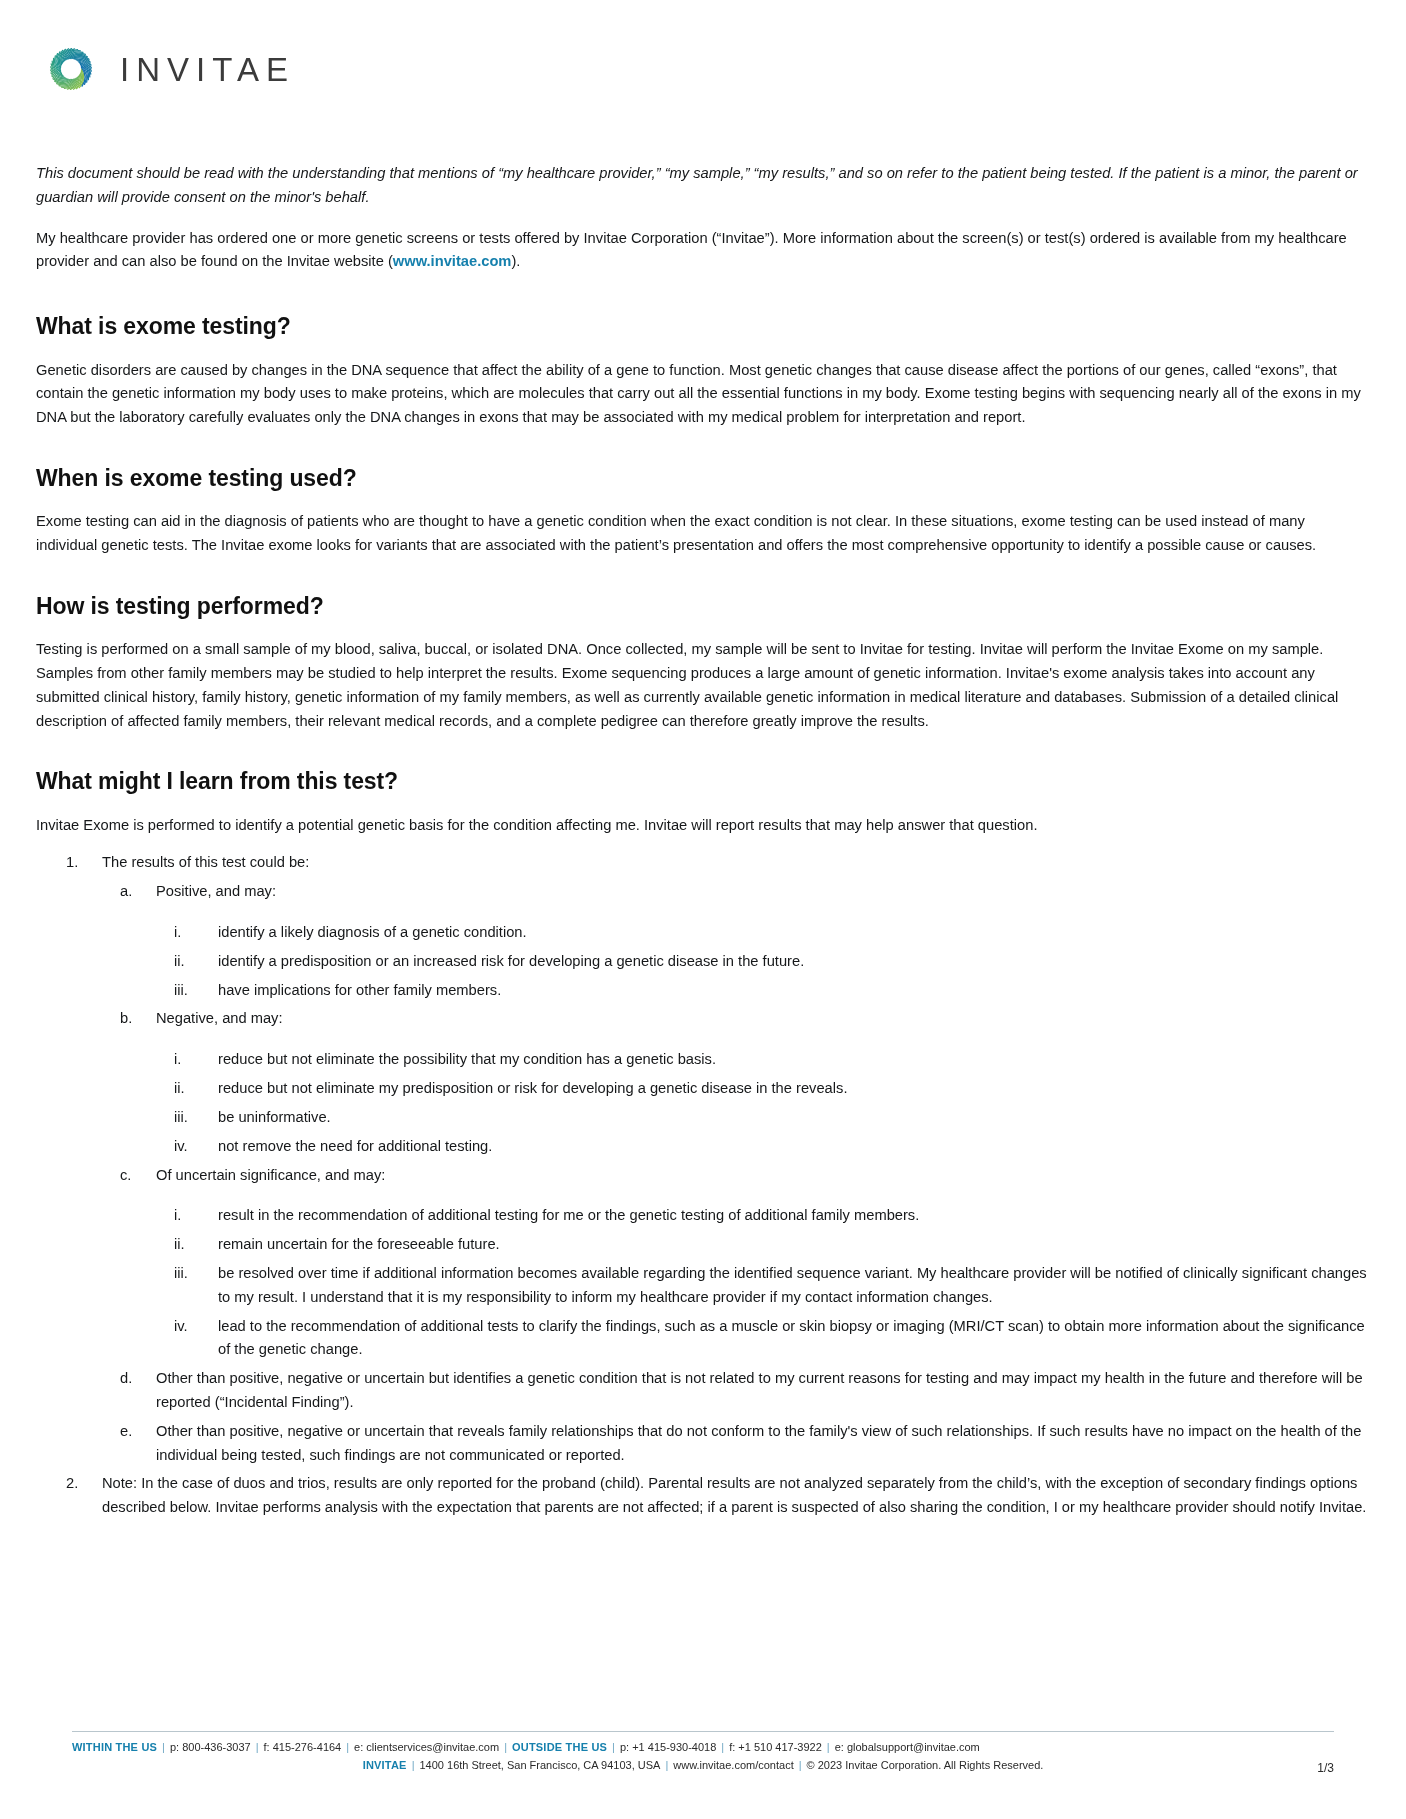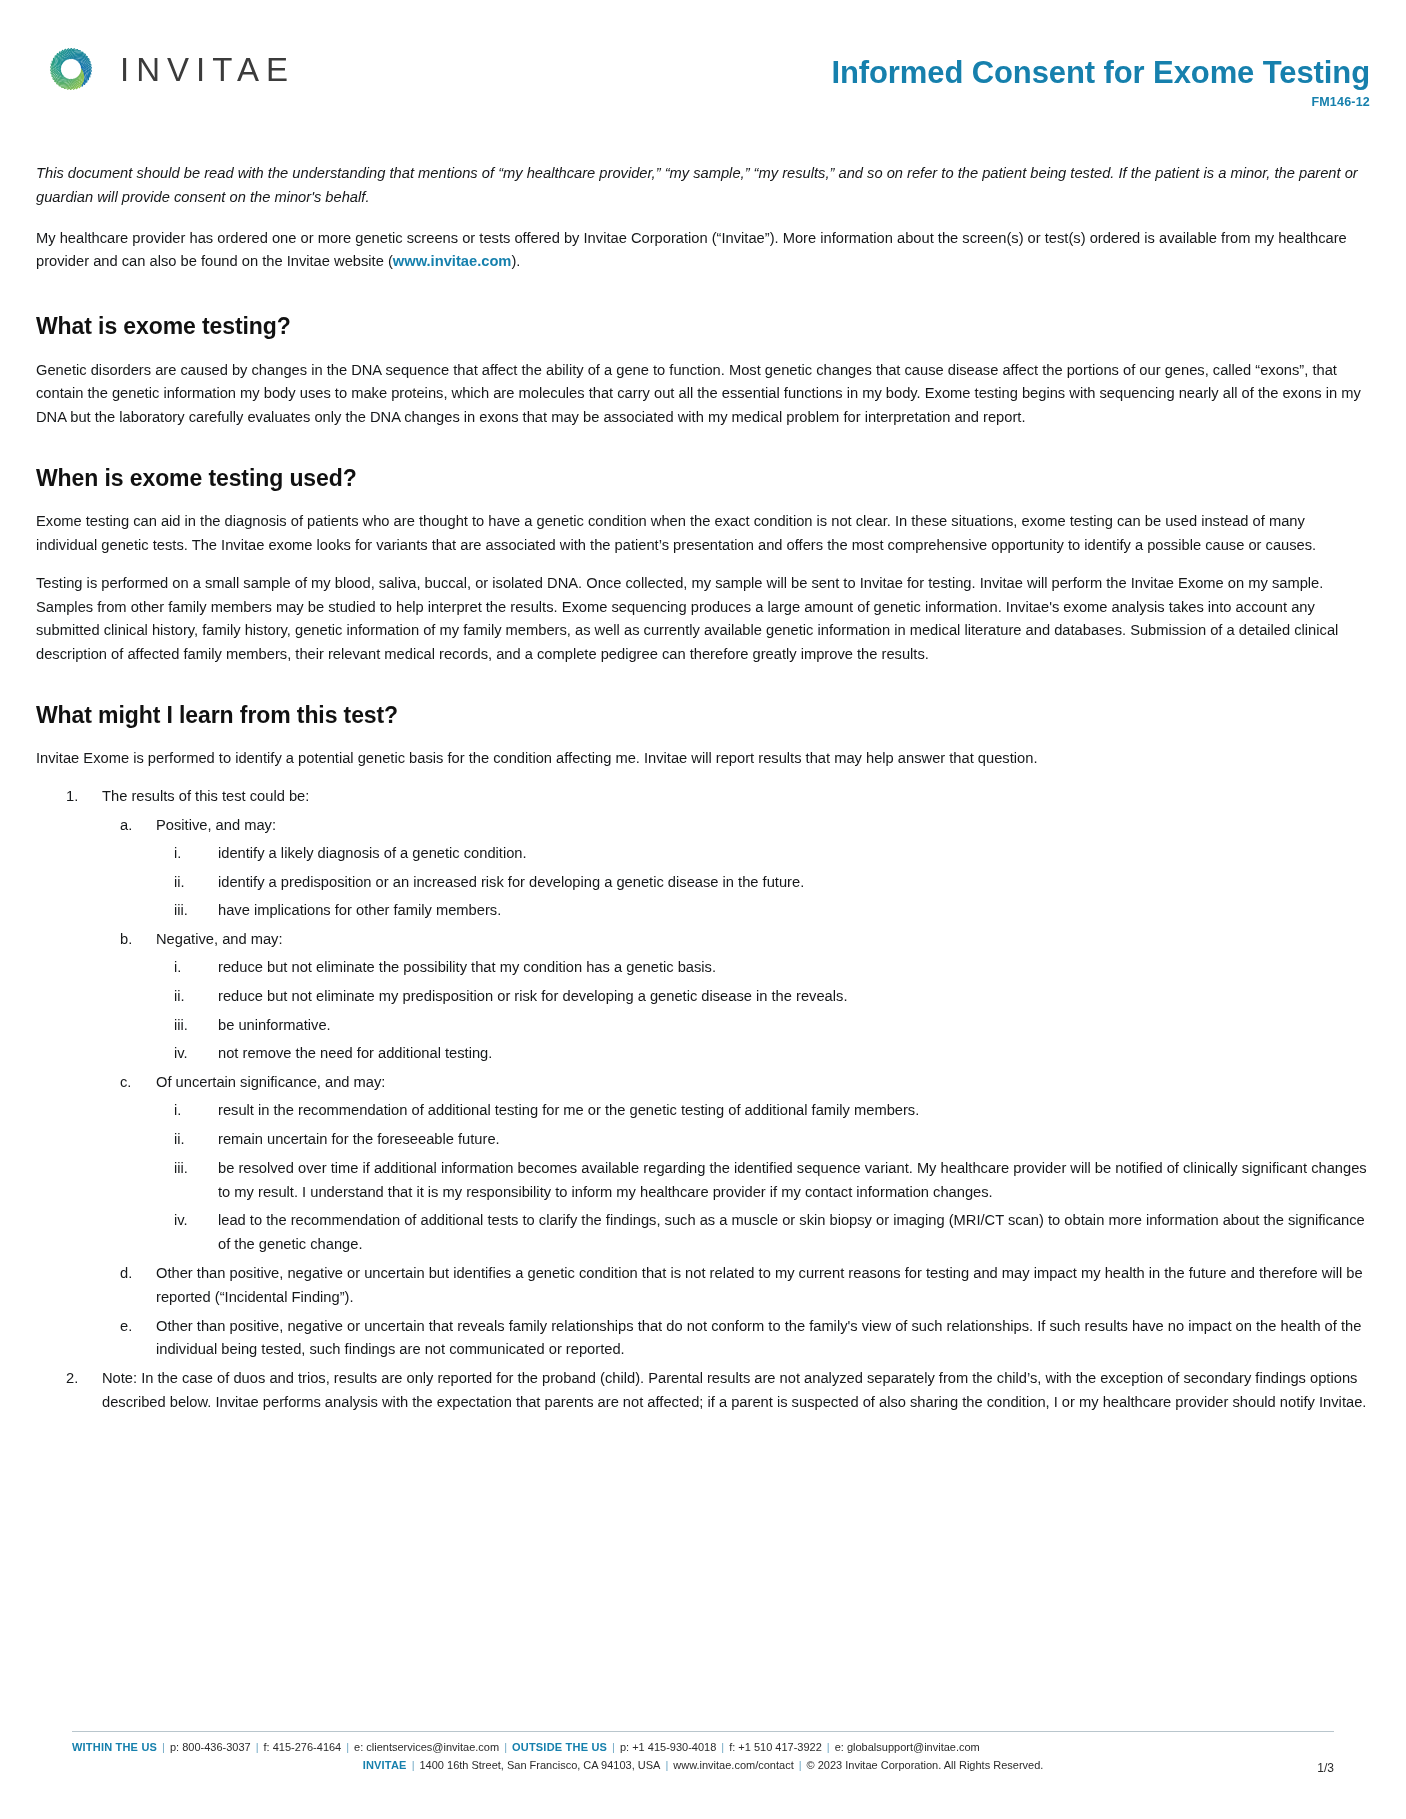--- a/index.html
+++ b/index.html
@@ -135,21 +135,21 @@
   ol.lvl2 > li > .mk {
     position: absolute;
     left: 18px;
     top: 0;
     width: 30px;
   }
   ol.lvl2 > li > .mk::before { content: counter(l2, lower-alpha) "."; }
 
   ol.lvl3 {
     list-style: none;
-    margin: 4px 0 0 0;
+    margin: 17px 0 0 0;
     padding: 0;
     counter-reset: l3;
   }
   ol.lvl3 > li {
     counter-increment: l3;
     position: relative;
     padding-left: 62px;
     margin-bottom: 5px;
   }
   ol.lvl3 > li > .mk {
@@ -246,38 +246,35 @@
             <path d="M 60.60 36.71 Q 79.40 40.17 81.95 58.24" fill="none" stroke="rgb(25,122,167)" stroke-width="2.0" stroke-linecap="round"></path>
             <path d="M 62.46 38.44 Q 80.54 44.66 80.37 62.91" fill="none" stroke="rgb(24,121,168)" stroke-width="2.0" stroke-linecap="round"></path>
             <path d="M 64.05 40.42 Q 80.99 49.27 78.11 67.29" fill="none" stroke="rgb(23,119,170)" stroke-width="2.0" stroke-linecap="round"></path>
             <path d="M 65.32 42.62 Q 80.75 53.90 75.21 71.29" fill="none" stroke="rgb(23,117,171)" stroke-width="2.0" stroke-linecap="round"></path>
             <path d="M 66.24 44.99 Q 79.83 58.44 71.76 74.81" fill="none" stroke="rgb(22,115,173)" stroke-width="2.0" stroke-linecap="round"></path>
             <path d="M 66.81 47.47 Q 78.24 62.79 67.82 77.78" fill="none" stroke="rgb(22,113,174)" stroke-width="2.0" stroke-linecap="round"></path>
           </g>
       </svg>
       <span class="brand-word">INVITAE</span>
     </div>
-    <div class="header-right">
-      <div class="doc-title">Informed Consent for Exome Testing</div>
-      <div class="doc-code">FM146-12</div>
-    </div>
   </div>
 
   <div class="content">
 
     <p class="intro">This document should be read with the understanding that mentions of “my healthcare provider,” “my sample,” “my results,” and so on refer to the patient being tested.  If the patient is a minor, the parent or guardian will provide consent on the minor's behalf.</p>
 
     <p class="para"><span>My healthcare provider has ordered one or more genetic screens or tests offered by Invitae Corporation (“Invitae”). More information about the screen(s) or test(s) ordered is available from my healthcare provider and can also be found on the Invitae website  (</span><a class="link" href="#">www.invitae.com</a><span>).</span></p>
 
     <h2 class="section first">What is exome testing?</h2>
     <p class="para">Genetic disorders are caused by changes in the DNA sequence that affect the ability of a gene to function. Most genetic changes that cause disease affect the portions of our genes, called “exons”,  that contain the genetic information my body uses to make proteins, which are molecules that carry out all the essential functions in my body. Exome testing begins with sequencing nearly all of the exons in my DNA but the laboratory carefully evaluates only the DNA changes in exons that may be associated with my medical problem for interpretation and report.</p>
 
     <h2 class="section">When is exome testing used?</h2>
     <p class="para">Exome testing can aid in the diagnosis of patients who are thought to have a genetic condition when the exact condition is not clear. In these situations, exome testing can be used instead of many individual genetic tests. The Invitae exome looks for variants that are associated with the patient’s presentation and offers the most comprehensive opportunity to identify a possible cause or causes.</p>
 
+    <h2 class="section">How is testing performed?</h2>
     <p class="para">Testing is performed on a small sample of my blood, saliva, buccal, or isolated DNA. Once collected, my sample will be sent to Invitae for testing. Invitae will perform the Invitae Exome on my sample. Samples from other family members may be studied to help interpret the results. Exome sequencing produces a large amount of genetic information. Invitae's exome analysis takes into account any submitted clinical history, family history, genetic information of my family members, as well as currently available genetic information in medical literature and databases. Submission of a detailed clinical description of affected family members, their relevant medical records, and a complete pedigree can therefore greatly improve the results.</p>
 
     <h2 class="section">What might I learn from this test?</h2>
     <p class="para">Invitae Exome is performed to identify a potential genetic basis for the condition affecting me. Invitae will report results that may help answer that question.</p>
 
     <ol class="lvl1" id="results-list">
         <li>
           <span class="mk"></span>
           <span class="li-text">The results of this test could be:</span>
           <ol class="lvl2">

